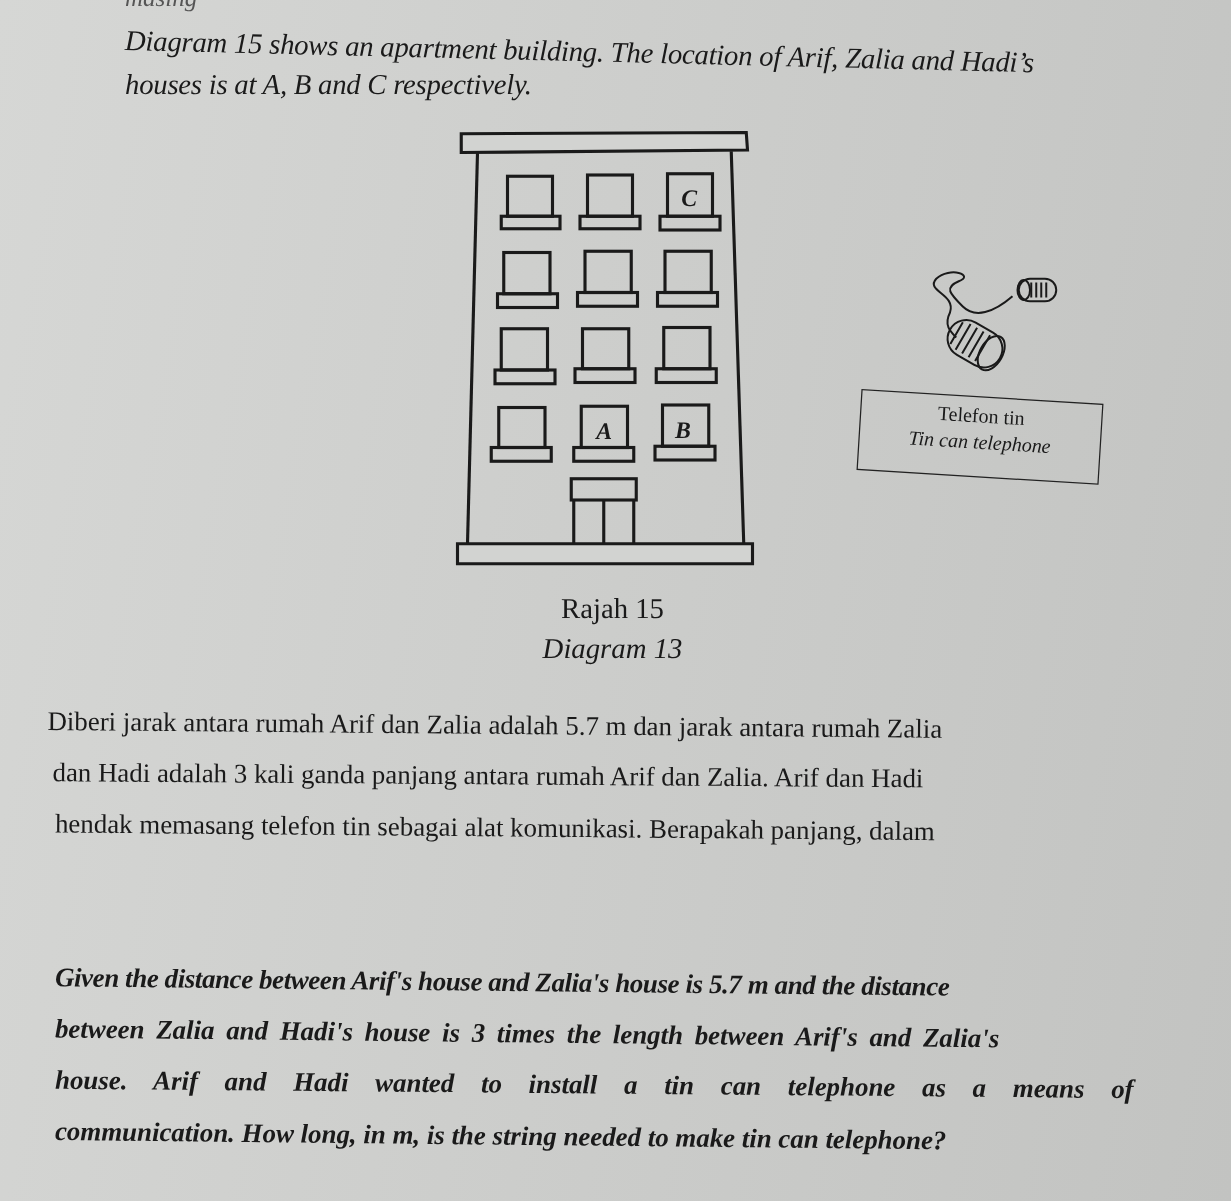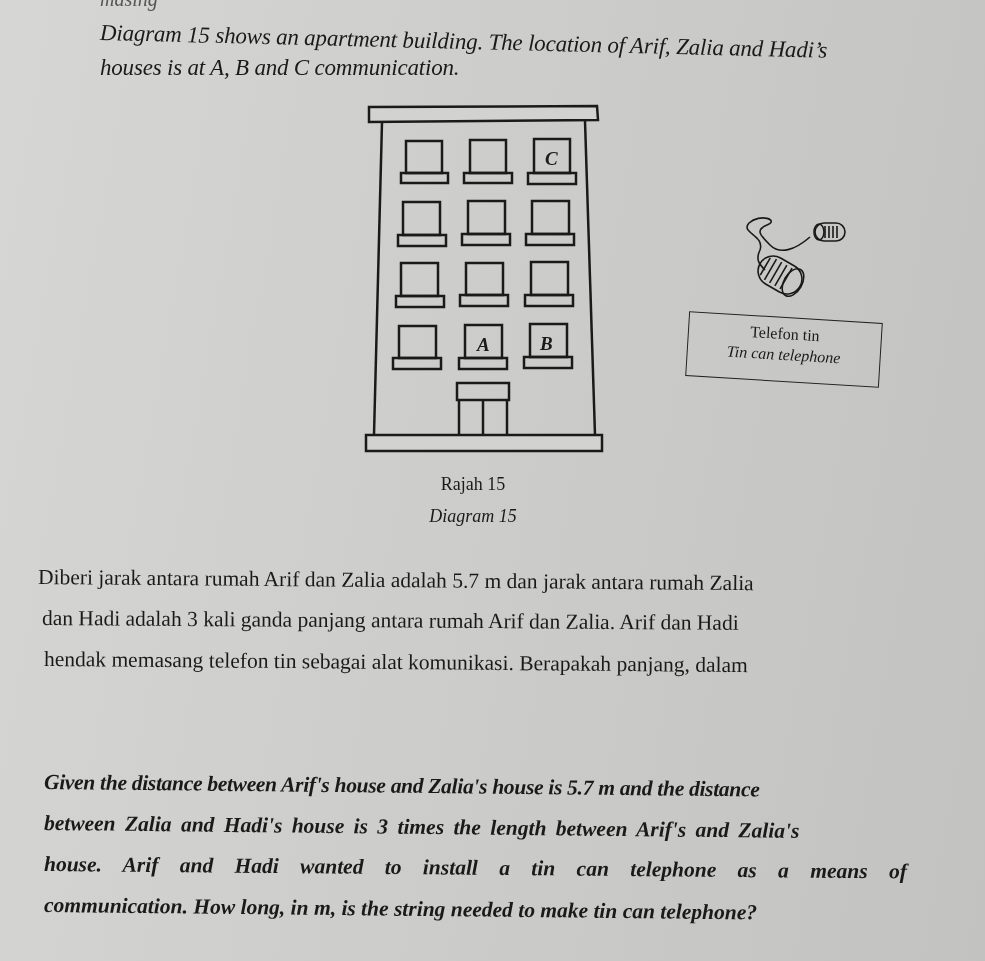--- a/index.html
+++ b/index.html
@@ -15,36 +15,36 @@
   .intro.l2 { top:55px; }
   .cut-top { left:100px; top:-12px; font-size:20px; font-style:italic; color:#555; }
   .building { left:350px; top:103px; }
   .tin-box {
     left:687px; top:317px; width:192px; height:58px;
     border:1.5px solid #222; transform: rotate(3.5deg);
     text-align:center; font-size:16px; line-height:21px; padding-top:5px;
   }
   .tin-box .en { font-style:italic; }
   .tin-art { left:735px; top:215px; }
-  .caption { left:363px; width:220px; text-align:center; font-size:18px; }
+  .caption { left:380px; width:220px; text-align:center; font-size:23px; }
   .cap1 { top:474px; }
   .cap2 { top:506px; font-style:italic; }
   .para { left:50px; width:890px; font-size:21.5px; line-height:41px; white-space:nowrap; }
   .para div { transform-origin:left center; }
   .malay { top:557px; }
   .english { top:762px; font-style:italic;font-weight:bold; }
   .stretch1 { letter-spacing:-0.3px; }
 </style>
 </head>
 <body>
 
 <div class="abs cut-top">masing</div>
 
 <div class="abs intro l1">Diagram 15 shows an apartment building. The location of Arif, Zalia and Hadi’s</div>
-<div class="abs intro l2">houses is at A, B and C communication.</div>
+<div class="abs intro l2">houses is at A, B and C respectively.</div>
 
 <div class="abs building">
   <svg width="260" height="350" viewBox="0 0 260 350">
     <g fill="none" stroke="#1a1a1a" stroke-width="2.5">
 
       <path d="M19 4 L247 3 L248 17 L19 19 Z" fill="#d2d3d1"></path>
 
       <line x1="32" y1="19" x2="24" y2="332"></line>
       <line x1="235" y1="18" x2="245" y2="332"></line>
 
@@ -109,21 +109,21 @@
     </g>
   </svg>
 </div>
 
 <div class="abs tin-box">
   <div>Telefon tin</div>
   <div class="en">Tin can telephone</div>
 </div>
 
 <div class="abs caption cap1">Rajah 15</div>
-<div class="abs caption cap2">Diagram 15</div>
+<div class="abs caption cap2">Diagram 13</div>
 
 <div class="abs para malay">
   <div style="margin-left:-12px;transform:rotate(0.5deg)">Diberi jarak antara rumah Arif dan Zalia adalah 5.7 m dan jarak antara rumah Zalia</div>
   <div style="margin-left:-8px;transform:rotate(0.4deg)">dan Hadi adalah 3 kali ganda panjang antara rumah Arif dan Zalia. Arif dan Hadi</div>
   <div style="margin-left:-6px;transform:rotate(0.5deg)">hendak memasang telefon tin sebagai alat komunikasi. Berapakah panjang, dalam</div>
 </div>
 
 <div class="abs para english">
   <div style="margin-left:-6px;transform:rotate(0.6deg)" class="stretch1">Given the distance between Arif's house and Zalia's house is 5.7 m and the distance</div>
   <div style="margin-left:-6px;transform:rotate(0.6deg);word-spacing:4px">between Zalia and Hadi's house is 3 times the length between Arif's and Zalia's</div>

